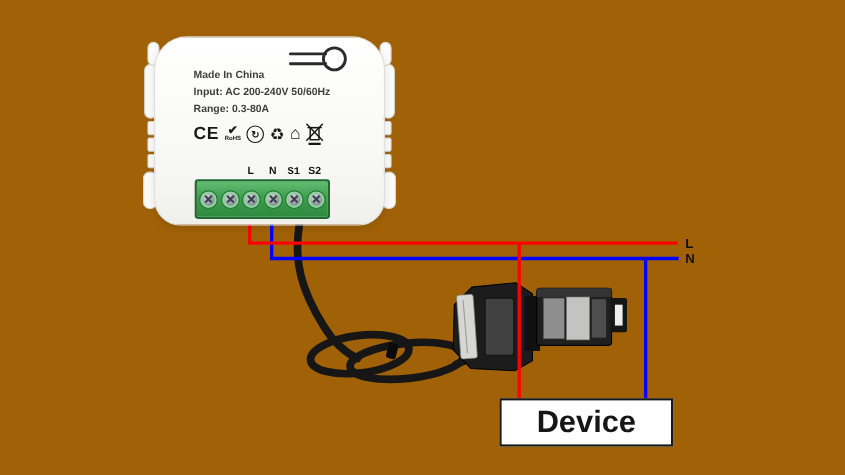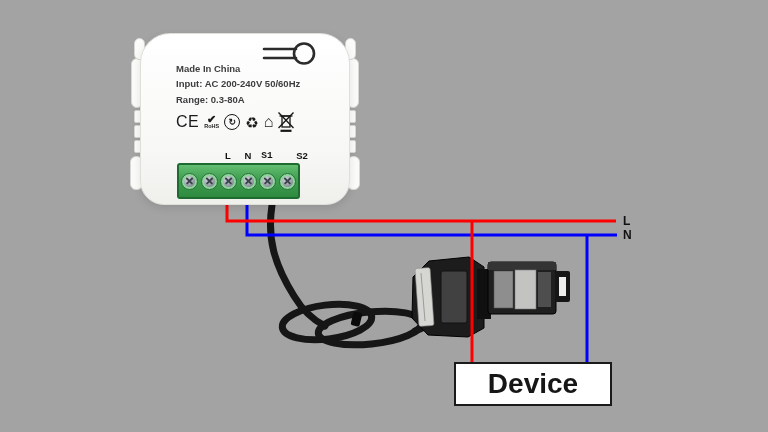--- a/index.html
+++ b/index.html
@@ -1,16 +1,16 @@
 <!DOCTYPE html>
 <html><head>
 <meta charset="utf-8">
 <style>
   html,body{margin:0;padding:0;background:#ffffff;}
-  .canvas{position:relative;width:768px;height:432px;background:#a3a3a3;overflow:hidden;
+  .canvas{position:relative;width:768px;height:432px;background:#a16207;overflow:hidden;
           font-family:"Liberation Sans",sans-serif;}
   .abs{position:absolute;}
 
   
   #wiring{position:absolute;left:0;top:0;width:768px;height:432px;}
 
   
   .clip{position:absolute;background:#fbfbf9;border:1px solid #d7d7d3;}
   .pill{border-radius:6px;}
   .tooth{width:9px;height:11px;border-radius:2px;}
@@ -18,34 +18,34 @@
   
   .module{position:absolute;left:140px;top:33px;width:208px;height:170px;
           background:linear-gradient(180deg,#ffffff 0%,#f7f7f5 70%,#efefec 100%);
           border:1px solid #dededa;border-radius:30px 30px 24px 24px;
           box-shadow:0 3px 8px rgba(0,0,0,0.10);}
   .keyhole{position:absolute;left:120px;top:5px;}
   .mod-text{position:absolute;left:35px;top:27px;font-size:9.5px;font-weight:600;
             color:#3d3d3d;line-height:15.3px;white-space:nowrap;}
   .certs{position:absolute;left:35px;top:74px;height:28px;display:flex;align-items:center;
          gap:5px;color:#1a1a1a;}
-  .cert-ce{font-size:16px;font-weight:400;letter-spacing:0.5px;}
+  .cert-ce{font-size:16px;font-weight:700;letter-spacing:0.5px;}
   .cert-rohs{display:inline-flex;flex-direction:column;align-items:center;line-height:1;}
   .cert-rohs .chk{font-size:11px;font-weight:700;}
   .cert-rohs .lbl{font-size:5.5px;font-weight:700;margin-top:-1px;}
   .cert-gd{width:14px;height:14px;border:1.6px solid #161616;border-radius:50%;
            display:inline-flex;align-items:center;justify-content:center;
            font-size:9px;font-weight:700;}
   .cert-rc{font-size:15px;line-height:1;}
   .cert-house{font-size:16px;line-height:1;}
 
   .tlabels{position:absolute;top:116px;left:0;width:208px;height:12px;
            font-size:9.5px;font-weight:700;color:#111;}
   .tlabels span{position:absolute;transform:translateX(-50%);}
-  .tl-l{left:87px;} .tl-n{left:107px;} .tl-s1{left:126px;font-family:Liberation Mono, monospace;} .tl-s2{left:145px;margin-left:16px;}
+  .tl-l{left:87px;} .tl-n{left:107px;} .tl-s1{left:126px;font-family:Liberation Mono, monospace;} .tl-s2{left:145px;}
 
   .tblock{position:absolute;left:36px;top:129px;width:123px;height:36px;box-sizing:border-box;
           background:linear-gradient(180deg,#63bd72 0%,#3f9e4f 45%,#2e8a3f 100%);
           border:2px solid #1d6b2f;border-radius:3px;display:flex;align-items:center;
           justify-content:space-between;padding:0 2px;}
   .terminal{width:17px;height:17px;border-radius:50%;box-sizing:border-box;
             background:#8fd49a;border:1px solid #26703a;
             display:flex;align-items:center;justify-content:center;}
   .screw{position:relative;width:11px;height:11px;border-radius:50%;
          background:radial-gradient(circle at 35% 30%,#d6dbdf,#8a929b 70%,#6d757e);}

